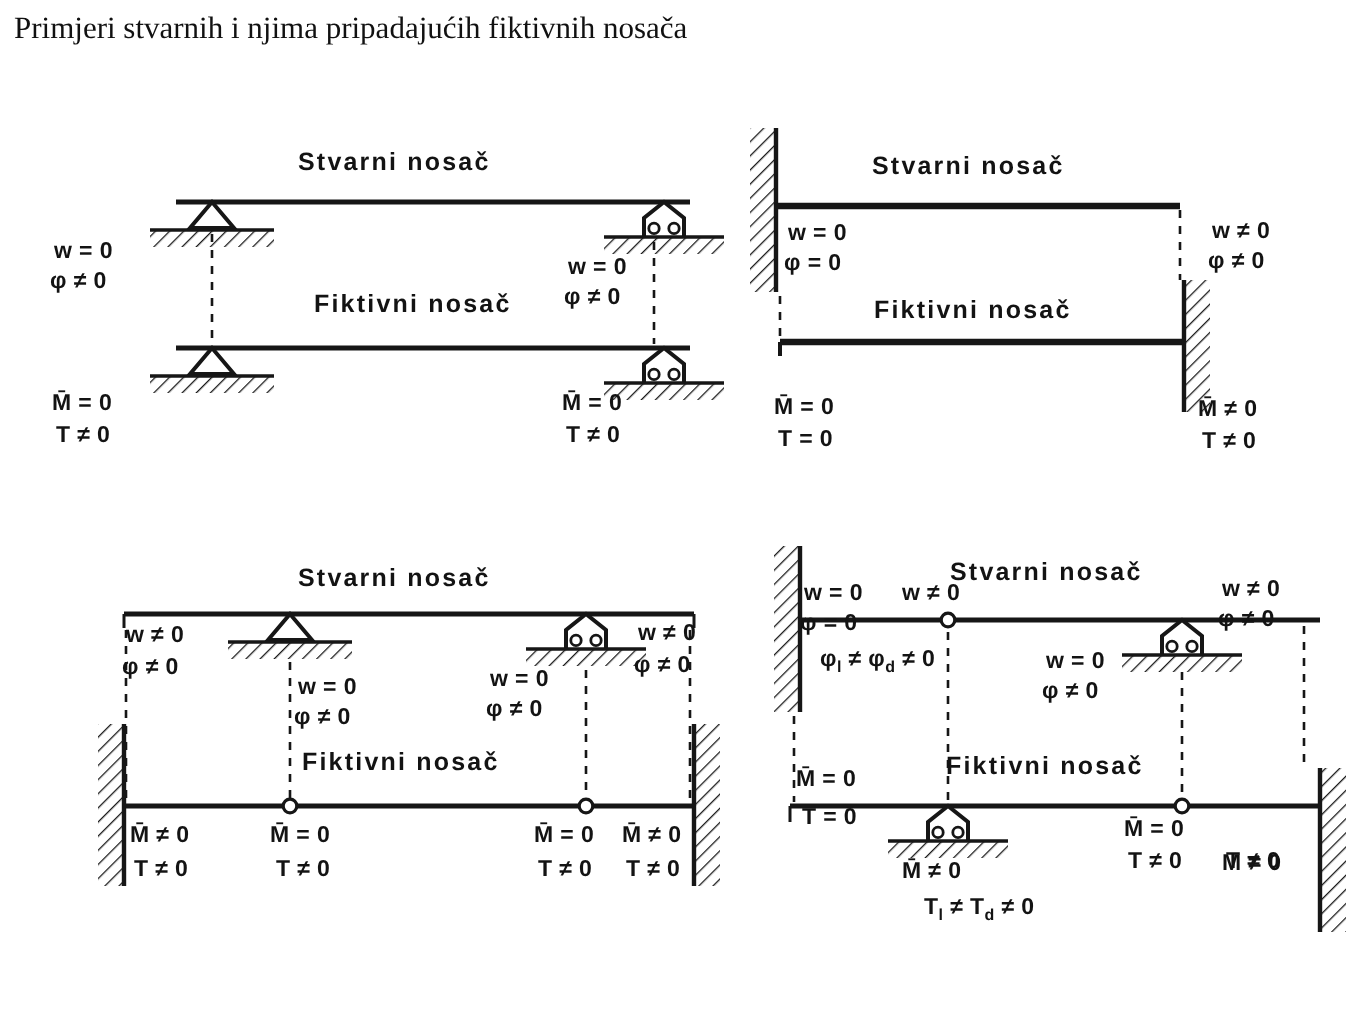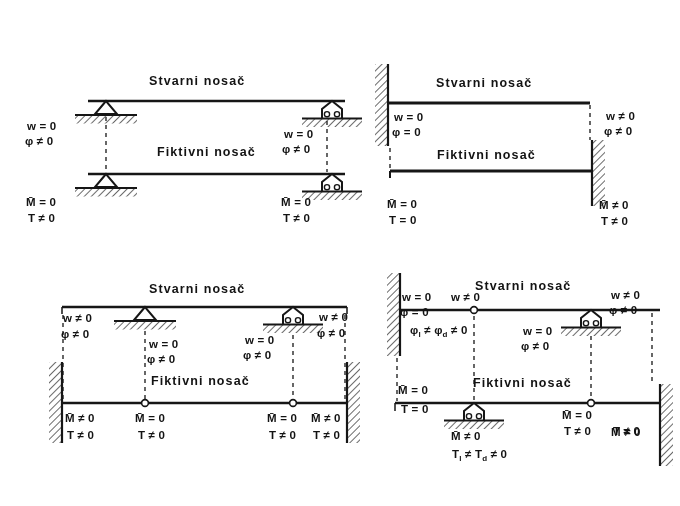--- a/index.html
+++ b/index.html
@@ -12,20 +12,21 @@
        letter-spacing:0.2px;white-space:nowrap;color:#131313;}
   .sec{position:absolute;font-size:12.5px;font-weight:700;letter-spacing:1.1px;
        white-space:nowrap;color:#131313;}
   .lbl sub{font-size:8px;line-height:0;vertical-align:-3px;font-weight:700;}
 </style>
 </head>
 <body>
 
 <div class="page">
 
+  <div class="doc-title">Primjeri stvarnih i njima pripadajućih fiktivnih nosača</div>
 
   <svg class="gfx" width="680" height="506" viewBox="0 0 680 506">
     <defs>
       <pattern id="hatch" width="5" height="5" patternUnits="userSpaceOnUse" patternTransform="rotate(45)">
         <line x1="0" y1="0" x2="0" y2="5" stroke="#1a1a1a" stroke-width="1.3"></line>
       </pattern>
       <g id="pin" stroke="#161616" fill="none">
         <path d="M0,0 L-11,13 L11,13 Z" stroke-width="2" fill="#fff"></path>
         <line x1="-31" y1="14" x2="31" y2="14" stroke-width="1.8"></line>
         <rect x="-31" y="14.5" width="62" height="8" fill="url(#hatch)" stroke="none"></rect>
@@ -163,19 +164,19 @@
   <div class="lbl" style="left:400px;top:306px">φ = 0</div>
   <div class="lbl" style="left:451px;top:291px">w ≠ 0</div>
   <div class="lbl" style="left:410px;top:324px"><span>φ</span><sub>l</sub><span> ≠ φ</span><sub>d</sub><span> ≠ 0</span></div>
   <div class="lbl" style="left:523px;top:325px">w = 0</div>
   <div class="lbl" style="left:521px;top:340px">φ ≠ 0</div>
   <div class="lbl" style="left:611px;top:289px">w ≠ 0</div>
   <div class="lbl" style="left:609px;top:304px">φ ≠ 0</div>
   <div class="lbl" style="left:398px;top:384px">M̄ = 0</div>
   <div class="lbl" style="left:401px;top:403px">T = 0</div>
   <div class="lbl" style="left:451px;top:430px">M̄ ≠ 0</div>
-  <div class="lbl" style="left:452px;top:448px"><span>T</span><sub>l</sub><span> ≠ T</span><sub>d</sub><span> ≠ 0</span></div>
+  <div class="lbl" style="left:462px;top:448px"><span>T</span><sub>l</sub><span> ≠ T</span><sub>d</sub><span> ≠ 0</span></div>
   <div class="lbl" style="left:562px;top:409px">M̄ = 0</div>
   <div class="lbl" style="left:564px;top:425px">T ≠ 0</div>
   <div class="lbl" style="left:611px;top:426px">M ≠ 0</div>
   <div class="lbl" style="left:613px;top:425px">T ≠ 0</div>
 
 </div>
 
 </body></html>

